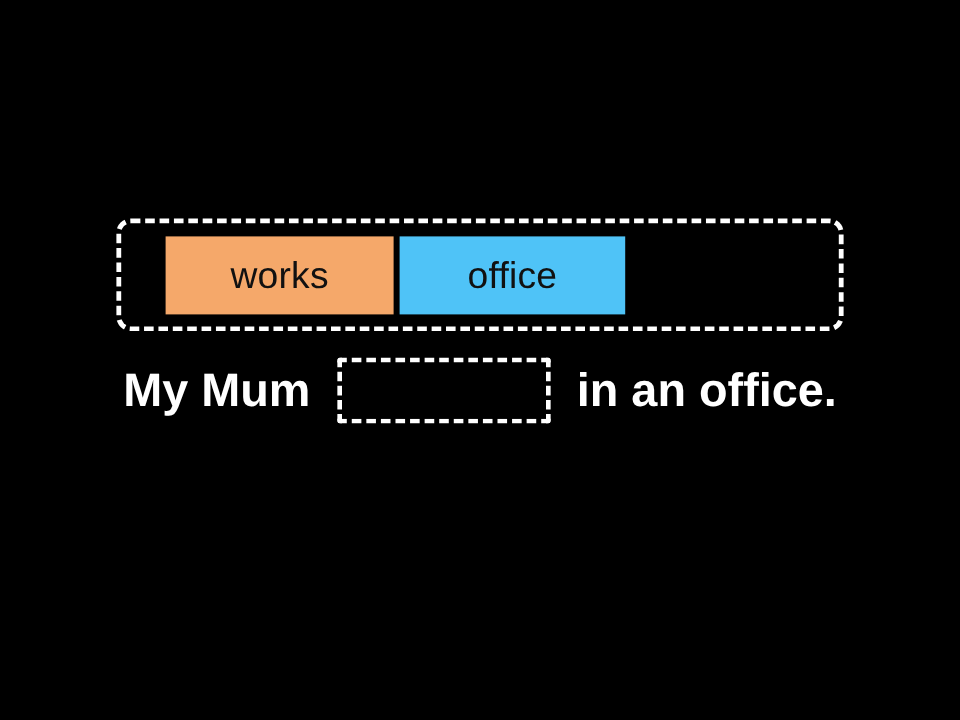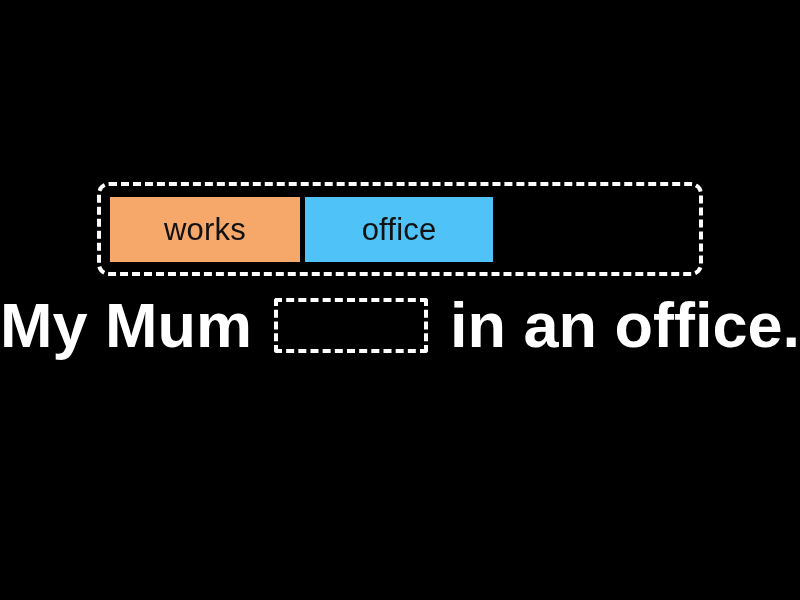--- a/index.html
+++ b/index.html
@@ -69,21 +69,21 @@
     top: 292px;
     width: 800px;
     height: 66px;
     display: flex;
     align-items: center;
     justify-content: center;
   }
 
   .sentence-text {
     color: #ffffff;
-    font-size: 63px;
+    font-size: 39px;
     font-weight: bold;
     line-height: 1;
     white-space: pre;
     user-select: none;
   }
 
   #answer-slot {
     width: 178px;
     height: 55px;
     box-sizing: border-box;
@@ -99,21 +99,21 @@
     font-size: 31px;
     font-weight: 400;
   }
 </style>
 </head>
 <body style="background: rgb(0, 0, 0);">
 
 <div id="stage" style="background: rgb(0, 0, 0);">
 
   <div id="tile-tray" style="border-color: rgb(255, 255, 255);">
-    <div class="word-tile tile-0" style="background: rgb(245, 168, 106); color: rgb(17, 17, 17);">
+    <div class="word-tile tile-0" style="background: rgb(245, 168, 106); color: rgb(17, 17, 17); margin-left: 28px;">
       <span>works</span>
     </div>
     <div class="word-tile tile-2" style="background: rgb(79, 195, 247); color: rgb(17, 17, 17);">
       <span>office</span>
     </div>
   </div>
 
   <div id="sentence-row">
     <span class="sentence-text" style="color: rgb(255, 255, 255);">My Mum</span>
 

